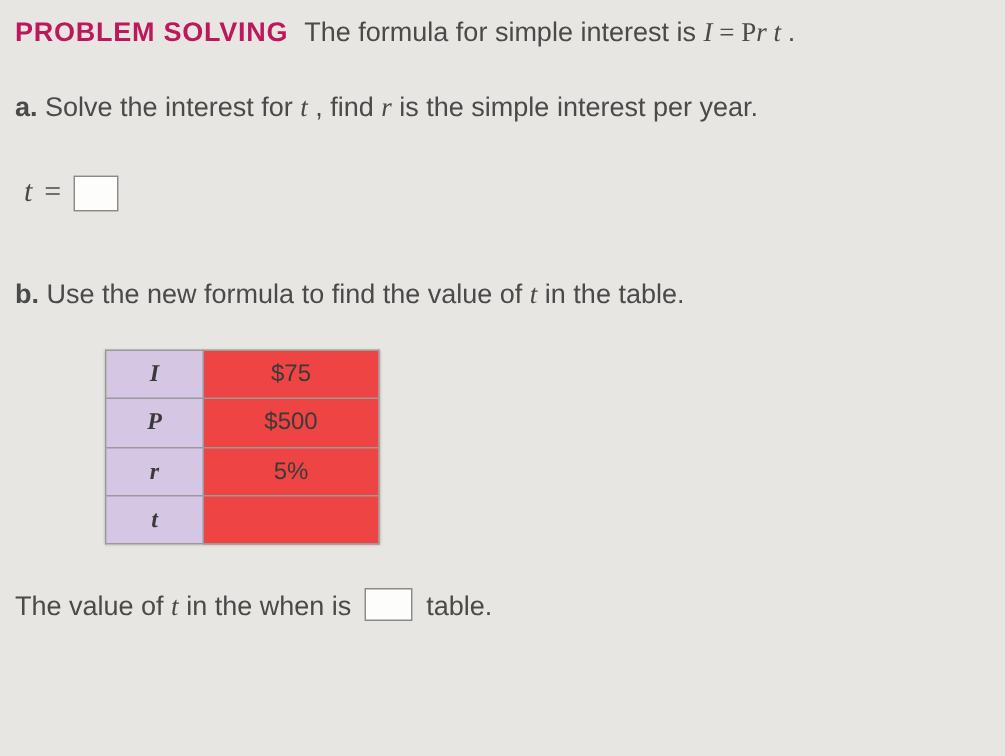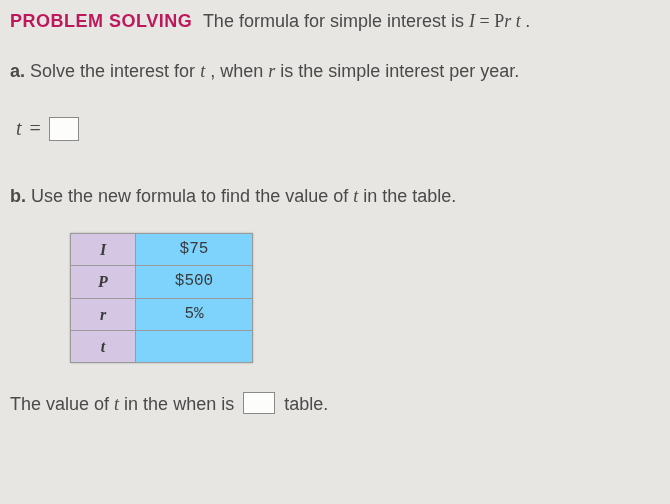--- a/index.html
+++ b/index.html
@@ -66,43 +66,42 @@
     color: #3a3a3a;
   }
   table.data th {
     background: #d5c7e3;
     width: 44px;
     font-style: italic;
     font-weight: bold;
     font-family: "Times New Roman", Times, serif;
   }
   table.data td {
-    background: #7dd3fc;
+    background: #ef4444;
     width: 96px;
-    font-family: Liberation Mono, monospace;
   }
   .part-b { margin-top: 6px; }
   .final-row { margin-top: 4px; }
 </style>
 </head>
 <body>
 
 <div class="row">
   <span class="heading-label">PROBLEM SOLVING</span>
   <span>The formula for simple interest is </span>
   <span class="formula">
     <span class="ital">I</span><span> = </span><span>P</span><span class="ital">r</span><span class="ital"> t</span>
   </span><span> .</span>
 </div>
 
 <div class="row">
   <span class="bold-letter">a.</span>
   <span> Solve the interest for  </span>
   <span class="formula ital">t</span>
-  <span> , when </span>
+  <span> , find </span>
   <span class="formula ital">r</span>
   <span> is the simple interest per year.</span>
 </div>
 
 <div class="eq-row">
   <span class="ital">t</span>
   <span>=</span>
   <span class="answer-box"></span>
 </div>
 

